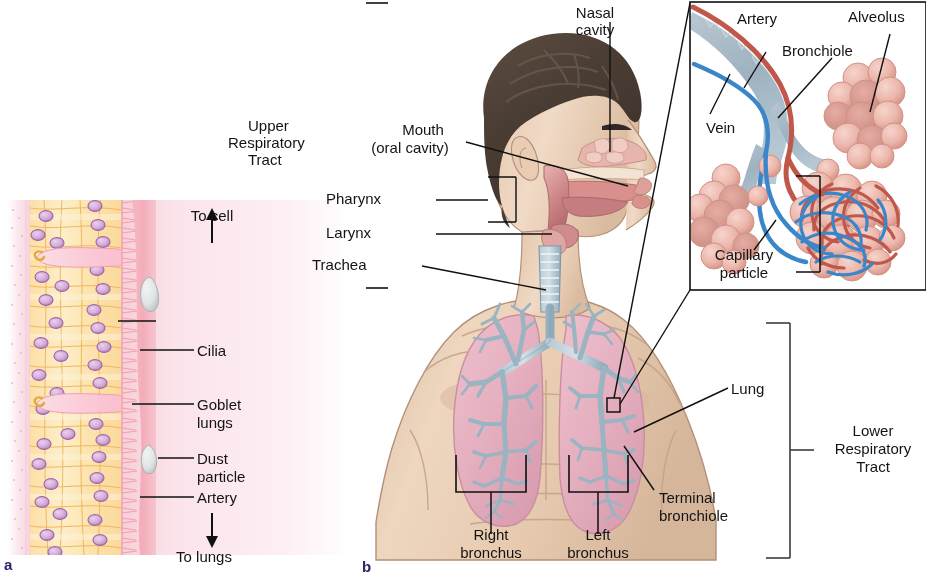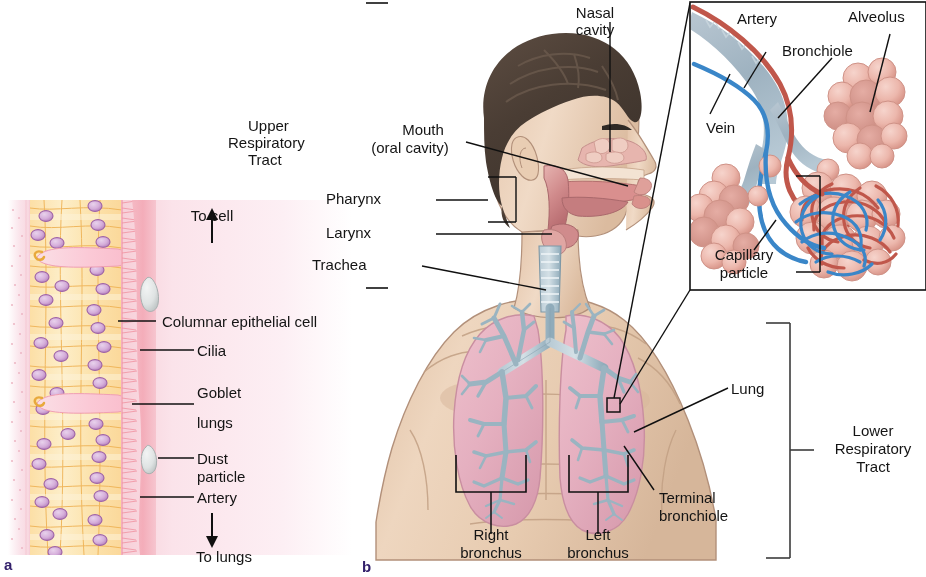--- a/index.html
+++ b/index.html
@@ -697,25 +697,24 @@
       <path d="M344 114 L 364 74"></path>
       <path d="M466 58 L 412 118"></path>
       <path d="M524 34 L 504 112"></path>
       <path d="M388 250 L 410 220"></path>
       <path d="M430 176 L 454 176 M454 176 L 454 272 M454 272 L 430 272" stroke-width="1.5"></path>
     </g>
   </g>
 </svg>
 
 <div class="lbl c" style="left:176px;top:207px;width:72px">To cell</div>
-<div class="lbl c" style="left:188px;top:548px;width:72px">To lungs</div>
-
-<div class="lbl" style="left:162px;top:313px">Columnar epithelial cell</div>
+<div class="lbl c" style="left:168px;top:548px;width:72px">To lungs</div>
+
 <div class="lbl" style="left:197px;top:342px">Cilia</div>
-<div class="lbl" style="left:197px;top:384px">Goblet</div>
+<div class="lbl" style="left:197px;top:396px">Goblet</div>
 <div class="lbl" style="left:197px;top:414px">lungs</div>
 <div class="lbl" style="left:197px;top:450px">Dust</div>
 <div class="lbl" style="left:197px;top:468px">particle</div>
 <div class="lbl" style="left:197px;top:489px">Artery</div>
 
 <div class="panel-letter" style="left:4px;top:556px">a</div>
 
 <div class="lbl r" style="left:248px;top:117px;width:90px">Upper</div>
 <div class="lbl r" style="left:228px;top:134px;width:110px">Respiratory</div>
 <div class="lbl r" style="left:248px;top:151px;width:90px">Tract</div>

